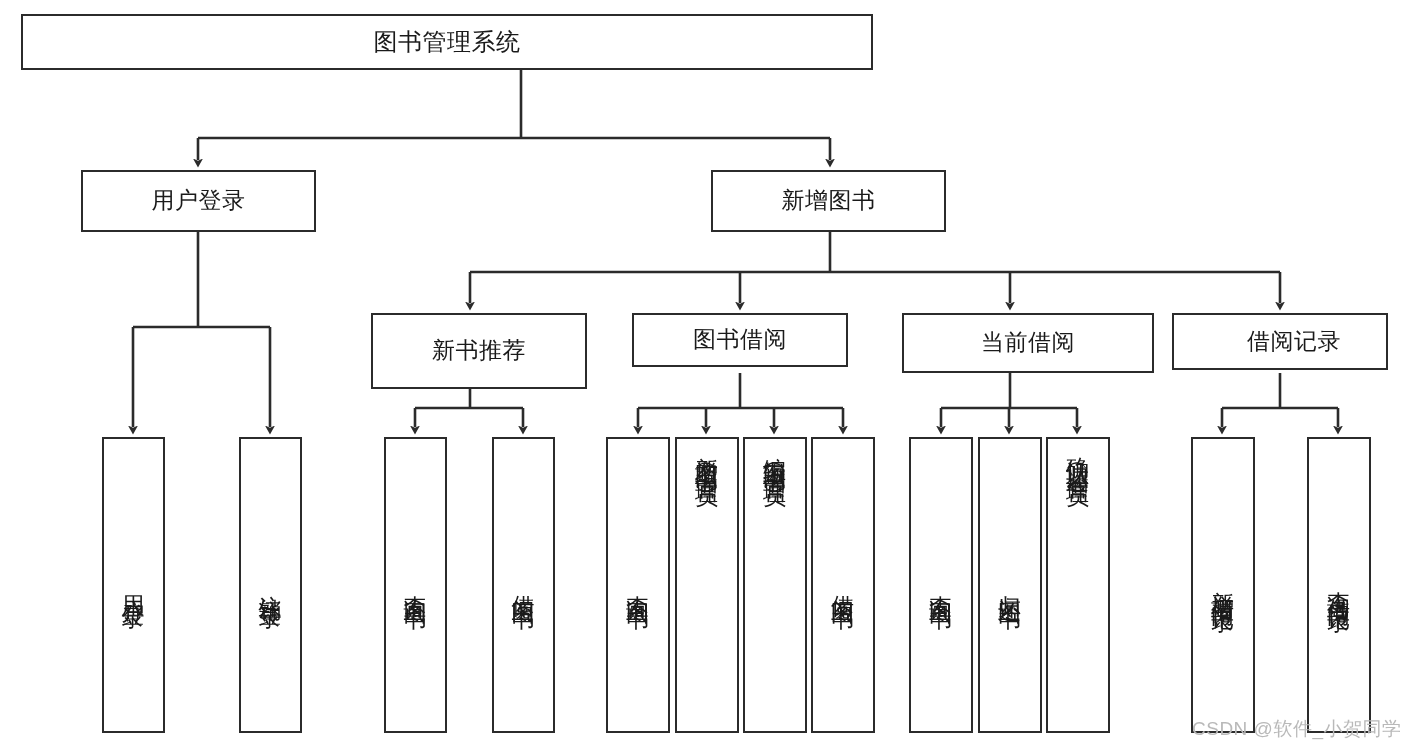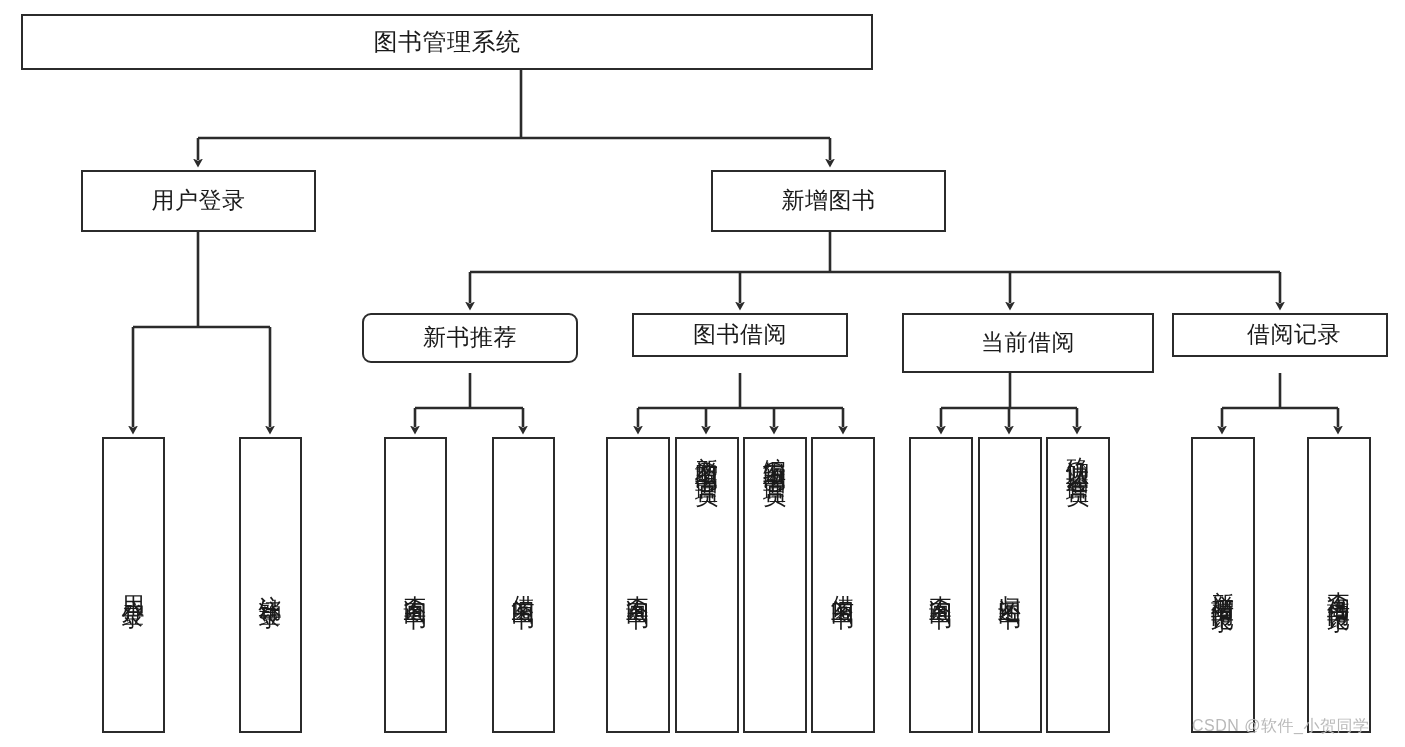--- a/index.html
+++ b/index.html
@@ -63,21 +63,21 @@
     line-height: 1.05;
     letter-spacing: 4px;
     white-space: nowrap;
   }
   .node.vert.center-text {
     align-items: center;
   }
   .watermark {
     position: absolute;
     color: #b9b9b9;
-    font-size: 16px;
+    font-size: 19px;
     white-space: nowrap;
     letter-spacing: 0.5px;
     user-select: none;
   }
 </style>
 </head>
 <body>
 
 <div id="diagram-root">
 
@@ -135,30 +135,30 @@
     <span class="node-label">图书管理系统</span>
   </div>
 
   <div class="node horiz" style="left:81px; top:170px; width:235px; height:62px;">
     <span class="node-label">用户登录</span>
   </div>
   <div class="node horiz" style="left:711px; top:170px; width:235px; height:62px;">
     <span class="node-label">新增图书</span>
   </div>
 
-  <div class="node horiz" style="left:362px; top:313px; width:216px; height:50px;border-radius:9px;">
+  <div class="node horiz" style="left:371px; top:313px; width:216px; height:76px;">
     <span class="node-label">新书推荐</span>
   </div>
-  <div class="node horiz" style="left:632px; top:313px; width:216px; height:44px;">
+  <div class="node horiz" style="left:632px; top:313px; width:216px; height:54px;">
     <span class="node-label">图书借阅</span>
   </div>
   <div class="node horiz" style="left:902px; top:313px; width:252px; height:60px;">
     <span class="node-label">当前借阅</span>
   </div>
-  <div class="node horiz" style="left:1172px; top:313px; width:216px; height:44px;padding-left:28px;">
+  <div class="node horiz" style="left:1172px; top:313px; width:216px; height:57px;padding-left:28px;">
     <span class="node-label">借阅记录</span>
   </div>
 
   <div class="node vert center-text" style="left:102px; top:437px; width:63px; height:296px;">
     <span class="node-label">用户登录</span>
   </div>
   <div class="node vert center-text" style="left:239px; top:437px; width:63px; height:296px;">
     <span class="node-label">注销登录</span>
   </div>
 

